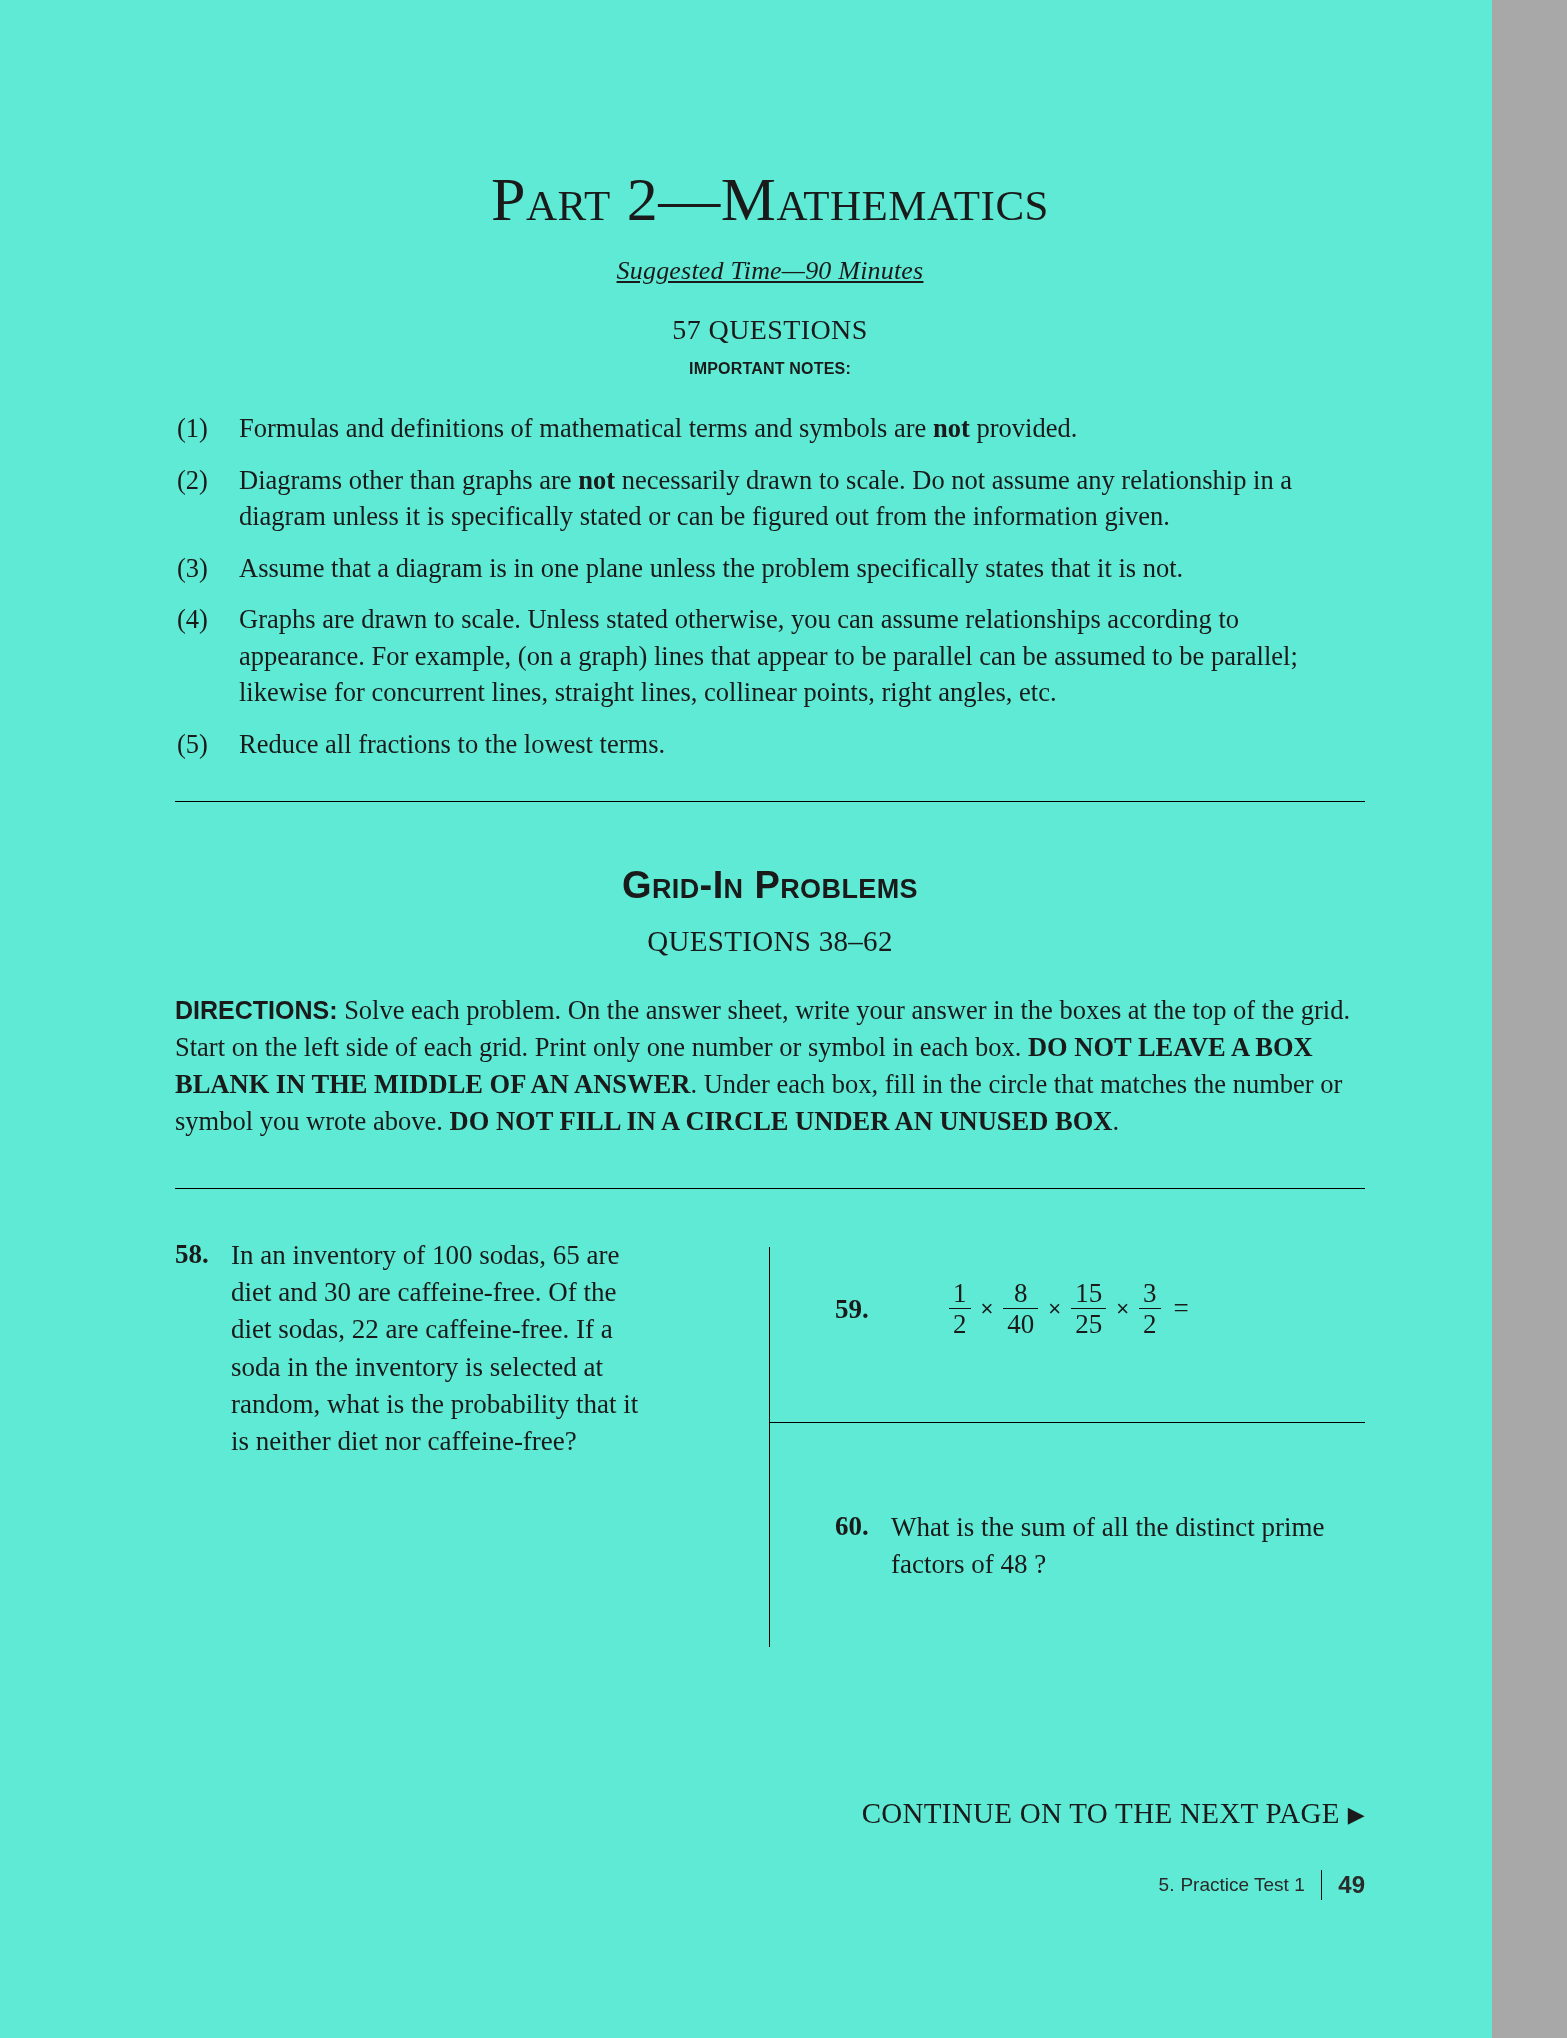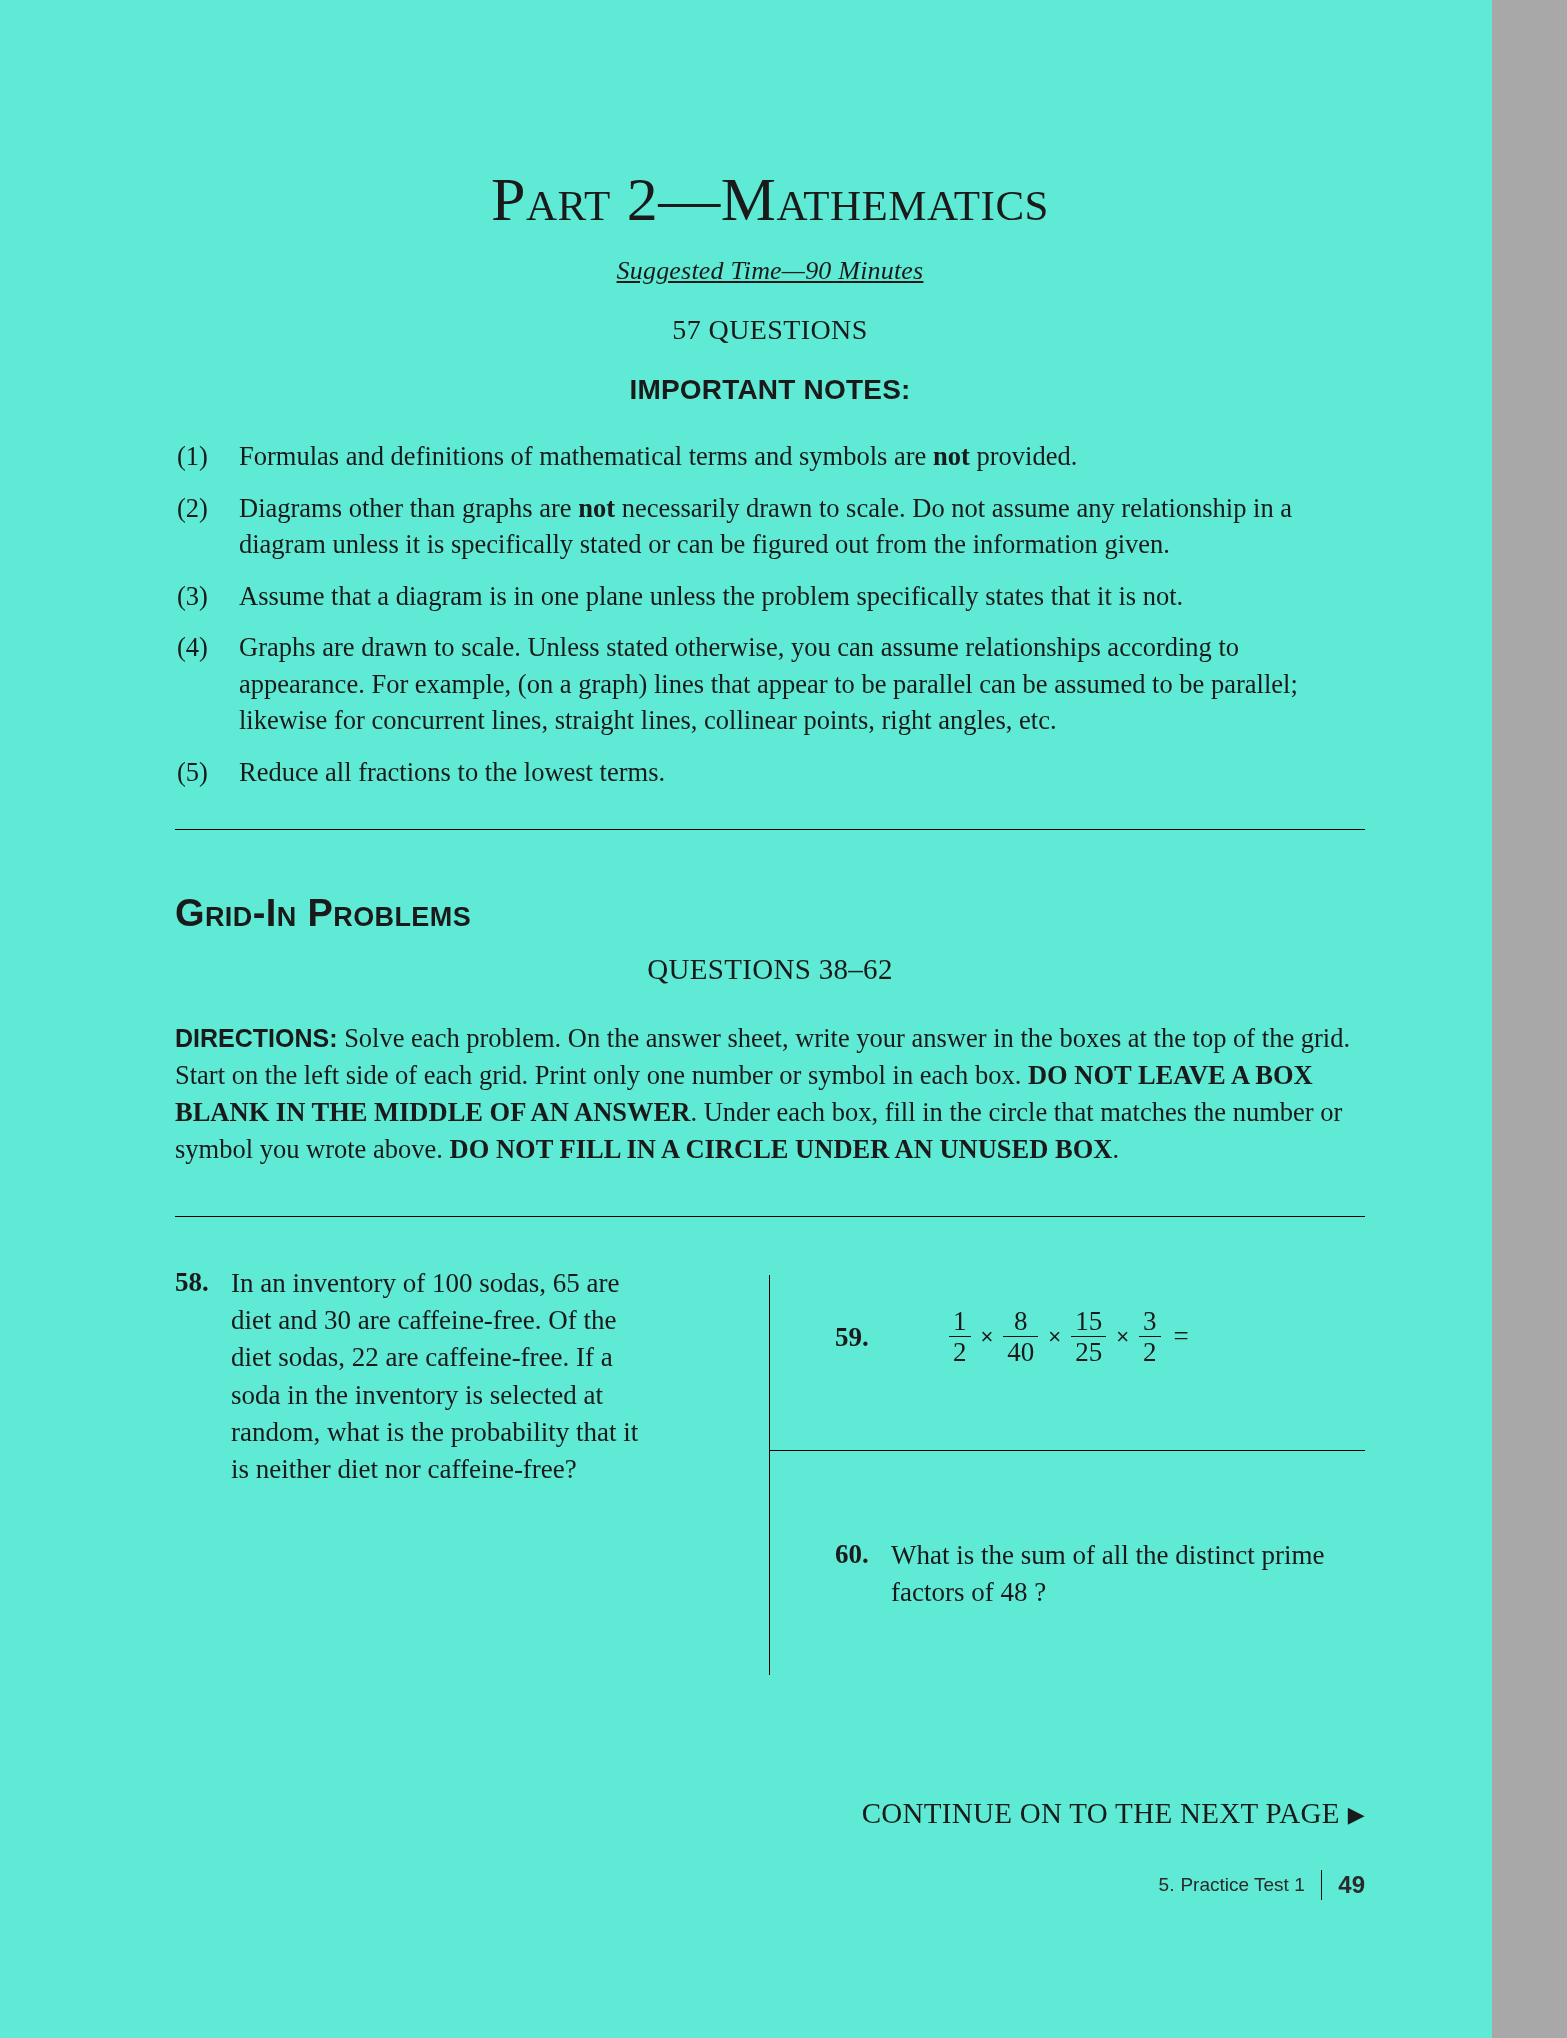--- a/index.html
+++ b/index.html
@@ -68,22 +68,22 @@
     text-align: center;
     font-size: 28px;
     margin-top: 28px;
     letter-spacing: 0.4px;
   }
 
   .important-notes {
     text-align: center;
     font-family: "Liberation Sans", "DejaVu Sans", sans-serif;
     font-weight: bold;
-    font-size: 28px;
-    margin-top: 28px;
+    font-size: 16px;
+    margin-top: 14px;
     letter-spacing: 0.2px;
   }
 
   
   .notes-list {
     margin-top: 32px;
     font-size: 26.5px;
     line-height: 1.38;
   }
   .note-row {
@@ -104,20 +104,21 @@
 
   hr.rule {
     border: none;
     border-top: 1.6px solid #000;
     margin: 0;
   }
   #rule-top { margin-top: 38px; }
 
   
   .gridin-title {
+    text-align: center;
     font-family: "Liberation Sans", "DejaVu Sans", sans-serif;
     font-weight: bold;
     font-size: 38px;
     font-variant: small-caps;
     letter-spacing: 0.4px;
     margin-top: 62px;
   }
   .gridin-range {
     text-align: center;
     font-size: 29px;

